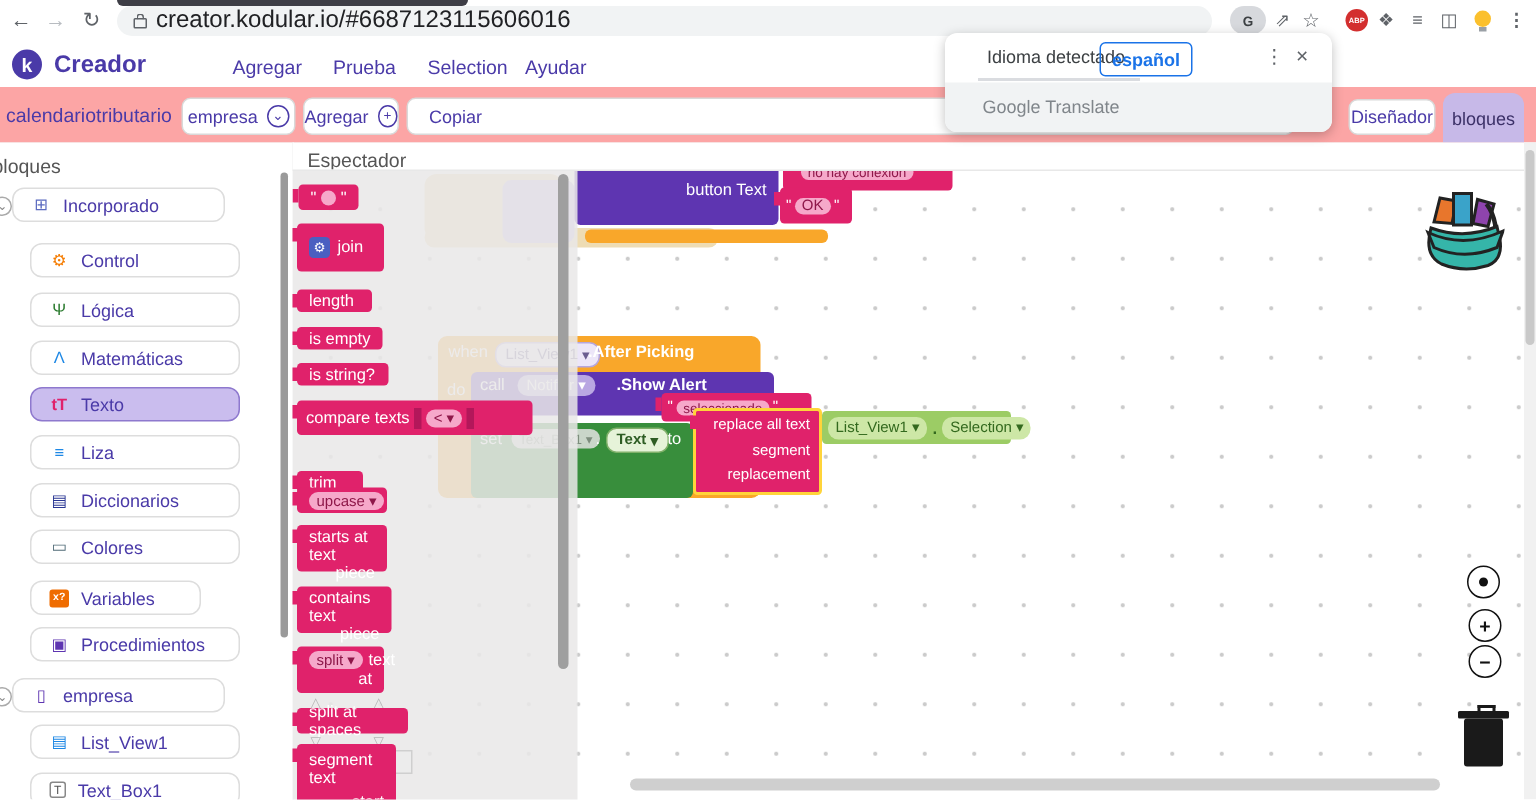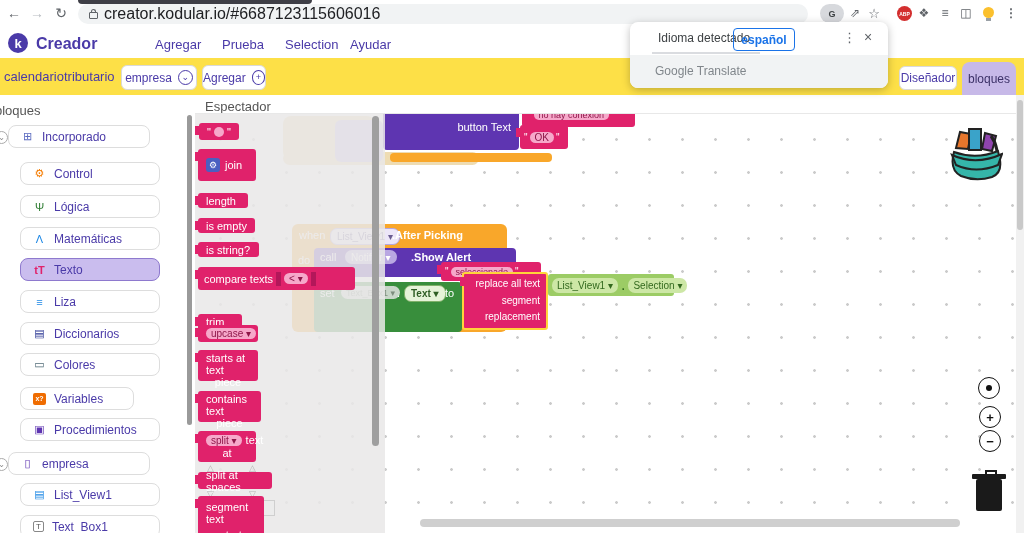--- a/index.html
+++ b/index.html
@@ -26,21 +26,21 @@
   .bulb::after{content:"";position:absolute;bottom:-3px;left:3px;width:5px;height:3px;background:#9aa0a6}
 
   
   #kheader{left:0;top:28px;width:1024px;height:30px;background:#fff;border-bottom:1px solid #f0f0f0}
   #klogo{left:8px;top:5px;width:20px;height:20px;border-radius:50%;background:var(--brand);color:#fff;
          font-size:13px;font-weight:bold;display:flex;align-items:center;justify-content:center}
   #ktitle{left:36px;top:7px;font-size:16px;font-weight:bold;color:var(--brand)}
   .kmenu{top:9px;font-size:13px;color:var(--brand);cursor:pointer}
 
   
-  #ptoolbar{left:0;top:58px;width:1024px;height:37px;background:#fde047;border-bottom:1px solid #e4e4e4}
+  #ptoolbar{left:0;top:58px;width:1024px;height:37px;background:#fca5a5;border-bottom:1px solid #e4e4e4}
   #proj-name{left:4px;top:11px;font-size:13px;color:var(--brand)}
   .tbtn{border:1px solid #d9d9d9;border-radius:6px;background:#fff;color:var(--brand);font-size:12px;
         display:flex;align-items:center;justify-content:center;gap:6px;cursor:pointer;box-sizing:border-box}
   .circ{width:13px;height:13px;border:1px solid var(--brand);border-radius:50%;display:inline-flex;
         align-items:center;justify-content:center;font-size:9px;line-height:1;color:var(--brand)}
   #btn-empresa{left:121px;top:7px;width:76px;height:25px}
   #btn-agregar{left:202px;top:7px;width:64px;height:25px}
   #btn-copiar{left:271px;top:7px;width:592px;height:25px;justify-content:flex-start;padding-left:14px}
   #btn-disenador{left:899px;top:8px;width:58px;height:24px}
   #tab-bloques{left:962px;top:4px;width:54px;height:33px;background:var(--tabSelected);border-radius:8px 8px 0 0;
@@ -91,21 +91,21 @@
   .pill{border-radius:7px;display:inline-flex;align-items:center;justify-content:center;white-space:nowrap}
   .wlabel{position:absolute;white-space:nowrap}
 
   
   #fly-overlay{left:0;top:0;width:190px;height:420px;background:rgba(233,232,232,.86);z-index:2}
   #fly-scroll{left:177px;top:2px;width:7px;height:330px;background:#9f9f9f;border-radius:4px;z-index:4}
   .fb{position:absolute;background:var(--pink);color:#fff;font-size:11px;display:flex;align-items:center;
       padding:0 8px;border-radius:3px;z-index:3;box-sizing:border-box;cursor:grab}
   .fb::before{content:"";position:absolute;left:-4px;top:3px;width:4px;height:9px;background:var(--pink)}
   .fb2{flex-direction:column;align-items:stretch;justify-content:space-evenly;padding:2px 8px}
-  .fb2 .r2{text-align:center}
+  .fb2 .r2{text-align:right}
   .ppill{background:#f6a8ca;color:#8e1749;border-radius:7px;font-size:10px;padding:0 5px;white-space:nowrap}
   .gearic{width:14px;height:14px;background:#4a5fc1;border-radius:3px;color:#fff;font-size:9px;
           display:inline-flex;align-items:center;justify-content:center;margin-right:5px}
   .sockd{width:5px;height:14px;background:#b3175a;margin:0 3px}
   .tri{position:absolute;color:#b5b5b5;font-size:9px;z-index:3}
   .ghost-socket{left:44px;top:386px;width:34px;height:14px;background:#ececec;border:1px solid #cfcfcf;z-index:3}
 
   
   .zctl{width:20px;height:20px;border:1.5px solid #111;border-radius:50%;display:flex;align-items:center;
         justify-content:center;font-size:13px;font-weight:bold;color:#111;background:rgba(255,255,255,.6);z-index:5;cursor:pointer}
@@ -151,20 +151,23 @@
 
 <div class="abs" id="ptoolbar">
   <div class="abs" id="proj-name">calendariotributario</div>
   <div class="abs tbtn" id="btn-empresa">
     <span>empresa</span>
     <span class="circ">⌄</span>
   </div>
   <div class="abs tbtn" id="btn-agregar">
     <span>Agregar</span>
     <span class="circ">+</span>
+  </div>
+  <div class="abs tbtn" id="btn-copiar">
+    <span>Copiar</span>
   </div>
   <div class="abs tbtn" id="btn-disenador">
     <span>Diseñador</span>
   </div>
   <div class="abs" id="tab-bloques">bloques</div>
 </div>
 
 <div class="abs" id="tpopup">
   <div class="abs" id="tpop-row2"></div>
   <div class="abs" id="tpop-detected">Idioma detectado</div>

